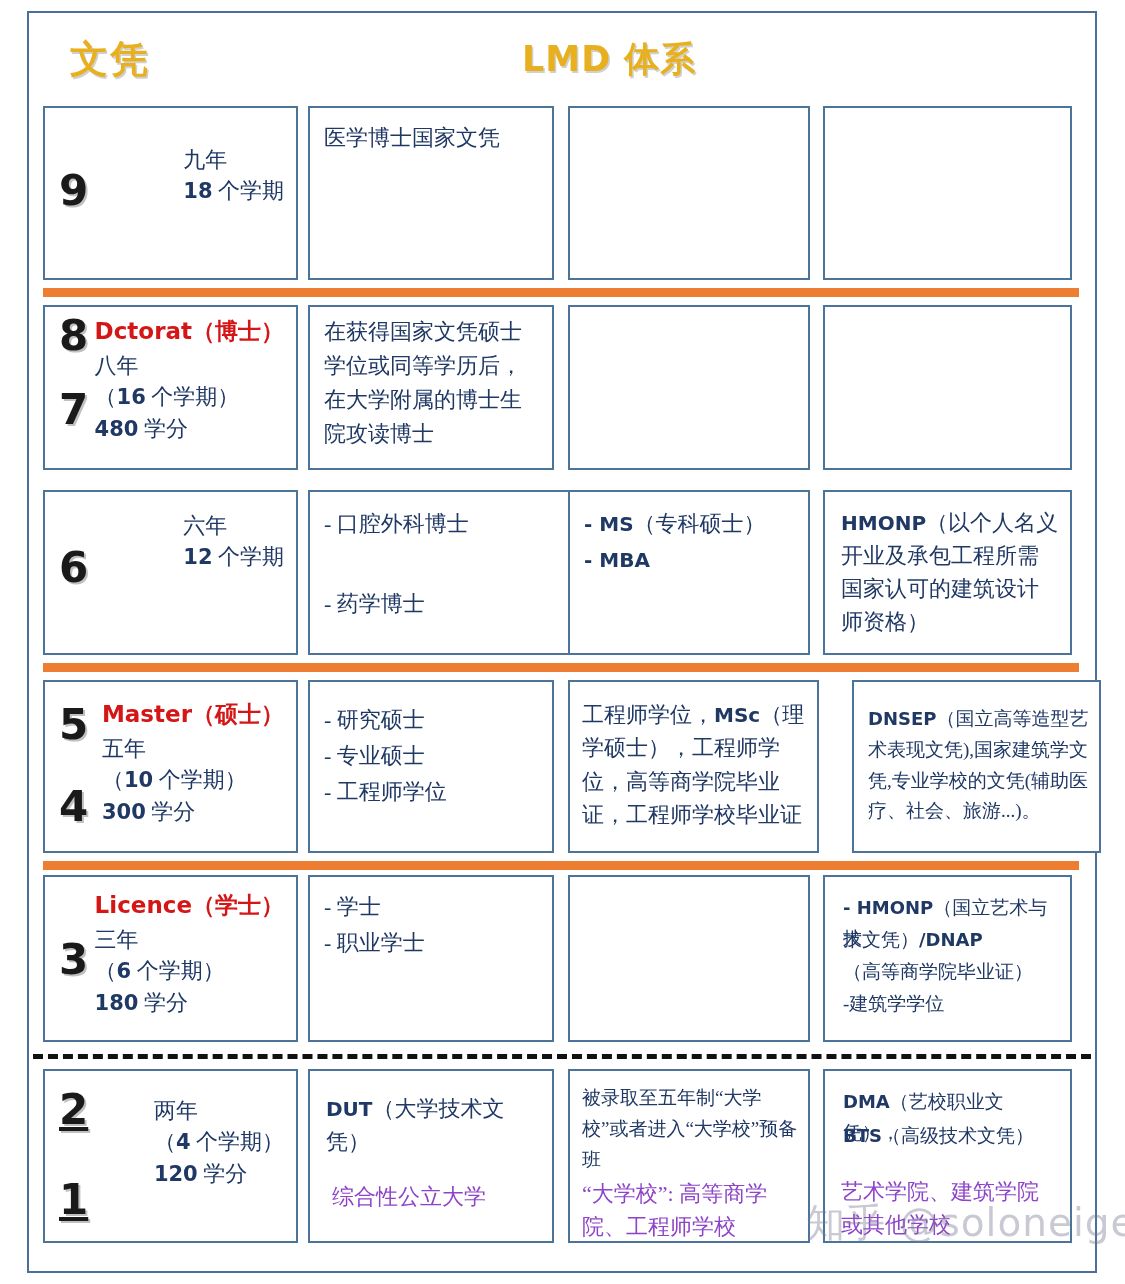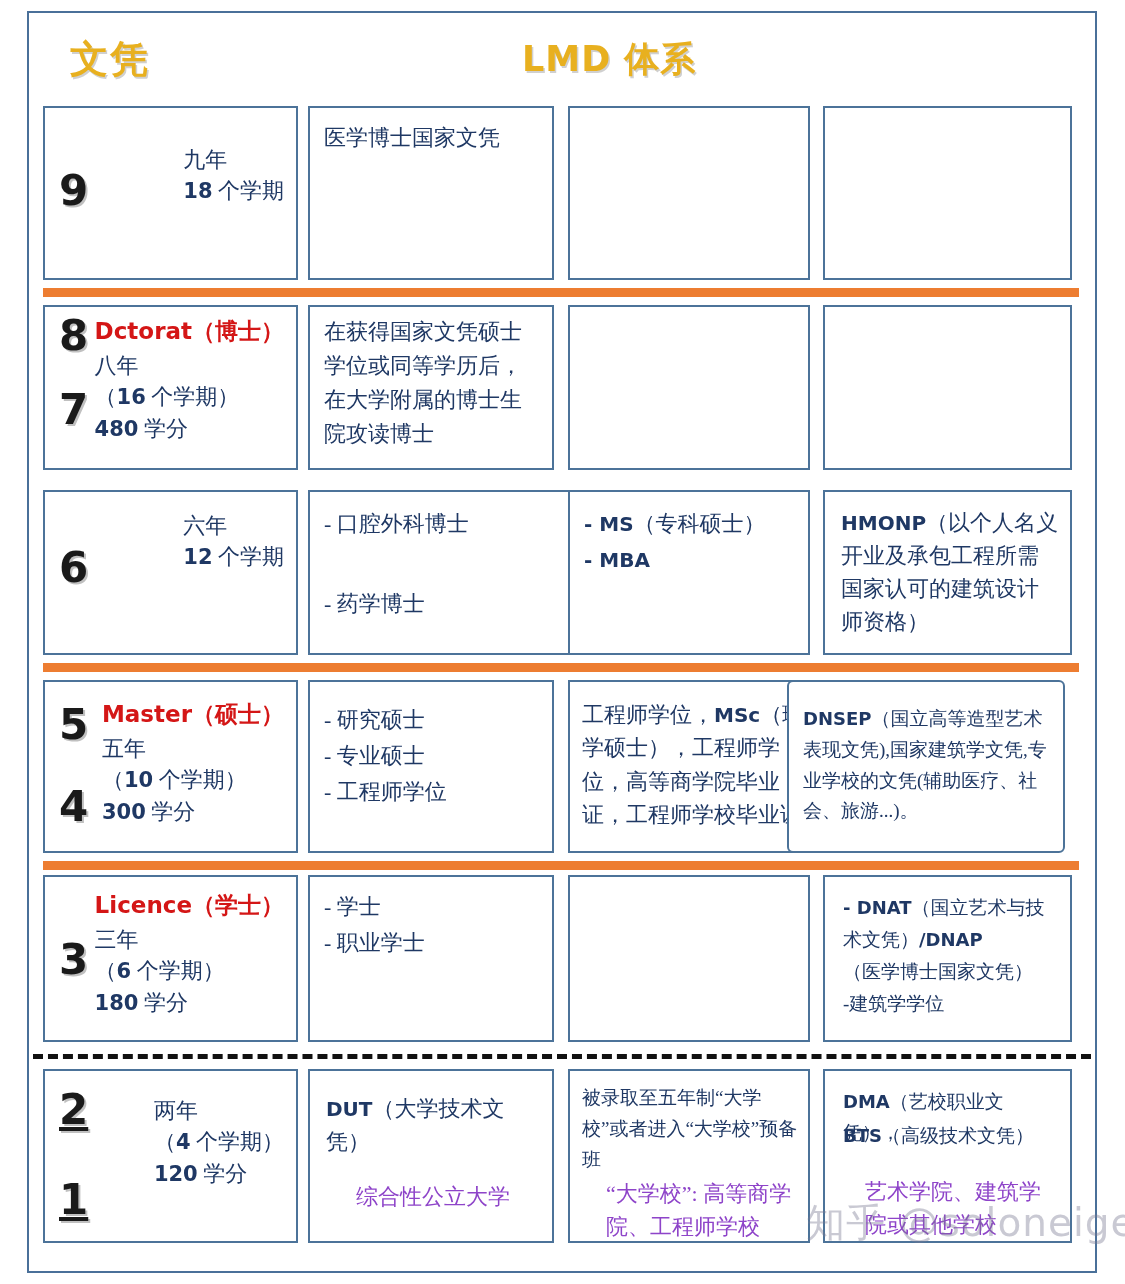--- a/index.html
+++ b/index.html
@@ -60,21 +60,21 @@
   .lvl-right .cr{font-size:22px;display:block;color:#1f3864;}
   .lvl-right b{font-family:"DejaVu Sans","Liberation Sans",sans-serif;font-size:21px;}
   
   .ctext{
     position:absolute;left:14px;right:10px;top:12px;
     color:#1f3864;font-size:22px;line-height:1.48;
   }
   .ctext.small{font-size:19px;line-height:1.62;}
   .ctext .lat{font-family:"DejaVu Sans","Liberation Sans",sans-serif;font-weight:bold;font-size:20px;}
   .ctext.small .lat{font-size:18px;}
-  .ctext.purple-line{color:#8e44c9;margin-left:24px;}
+  .ctext.purple-line{color:#8e44c9;}
   
   .orange-bar{
     position:absolute;left:43px;width:1036px;height:9px;background:#ED7D31;
   }
   .dashed-line{
     position:absolute;left:33px;width:1058px;height:0;
     border-top:5px dashed #111;
   }
   
   .watermark{
@@ -156,44 +156,44 @@
     </div>
   </div>
   <div class="cell" style="left:308px;top:680px;width:246px;height:173px;">
     <div class="ctext" style="top:22px;">- 研究硕士</div>
     <div class="ctext" style="top:58px;">- 专业硕士</div>
     <div class="ctext" style="top:94px;">- 工程师学位</div>
   </div>
   <div class="cell" style="left:568px;top:680px;width:251px;height:173px;">
     <div class="ctext" style="top:16px;left:12px;right:8px;line-height:1.52;">工程师学位，<span class="lat">MSc</span>（理学硕士），工程师学位，高等商学院毕业证，工程师学校毕业证</div>
   </div>
-  <div class="cell" style="left:787px;top:680px;width:278px;height:173px;border-radius:6px;">
+  <div class="cell" style="left:852px;top:680px;width:249px;height:173px;">
     <div class="ctext small" style="top:22px;left:14px;right:10px;"><span class="lat">DNSEP</span>（国立高等造型艺术表现文凭),国家建筑学文凭,专业学校的文凭(辅助医疗、社会、旅游...)。</div>
   </div>
 
   <div class="orange-bar" style="top:861px;"></div>
 
   <div class="cell" style="left:43px;top:875px;width:255px;height:167px;">
     <div class="lvl-num" style="left:14px;top:62px;">3</div>
     <div class="lvl-right" style="top:12px;">
       <span class="deg"><span>Licence</span><span class="cn">（学士）</span></span>
       <span class="yrs">三年</span>
       <span class="sem">（<b>6</b> 个学期）</span>
       <span class="cr"><b>180</b> <span>学分</span></span>
     </div>
   </div>
   <div class="cell" style="left:308px;top:875px;width:246px;height:167px;">
     <div class="ctext" style="top:14px;">- 学士</div>
     <div class="ctext" style="top:50px;">- 职业学士</div>
   </div>
   <div class="cell" style="left:568px;top:875px;width:242px;height:167px;"></div>
   <div class="cell" style="left:823px;top:875px;width:249px;height:167px;">
-    <div class="ctext small" style="top:16px;left:18px;"><span class="lat">- DNAT</span>（国立艺术与技</div>
+    <div class="ctext small" style="top:16px;left:18px;"><span class="lat">- HMONP</span>（国立艺术与技</div>
     <div class="ctext small" style="top:48px;left:18px;">术文凭）<span class="lat">/DNAP</span></div>
-    <div class="ctext small" style="top:80px;left:18px;">（医学博士国家文凭）</div>
+    <div class="ctext small" style="top:80px;left:18px;">（高等商学院毕业证）</div>
     <div class="ctext small" style="top:112px;left:18px;">-建筑学学位</div>
   </div>
 
   <div class="dashed-line" style="top:1054px;"></div>
 
   <div class="cell" style="left:43px;top:1069px;width:255px;height:174px;">
     <div class="lvl-num u" style="left:14px;top:18px;">2</div>
     <div class="lvl-num u" style="left:14px;top:108px;">1</div>
     <div class="lvl-right" style="top:24px;">
       <span class="yrs">两年</span>

